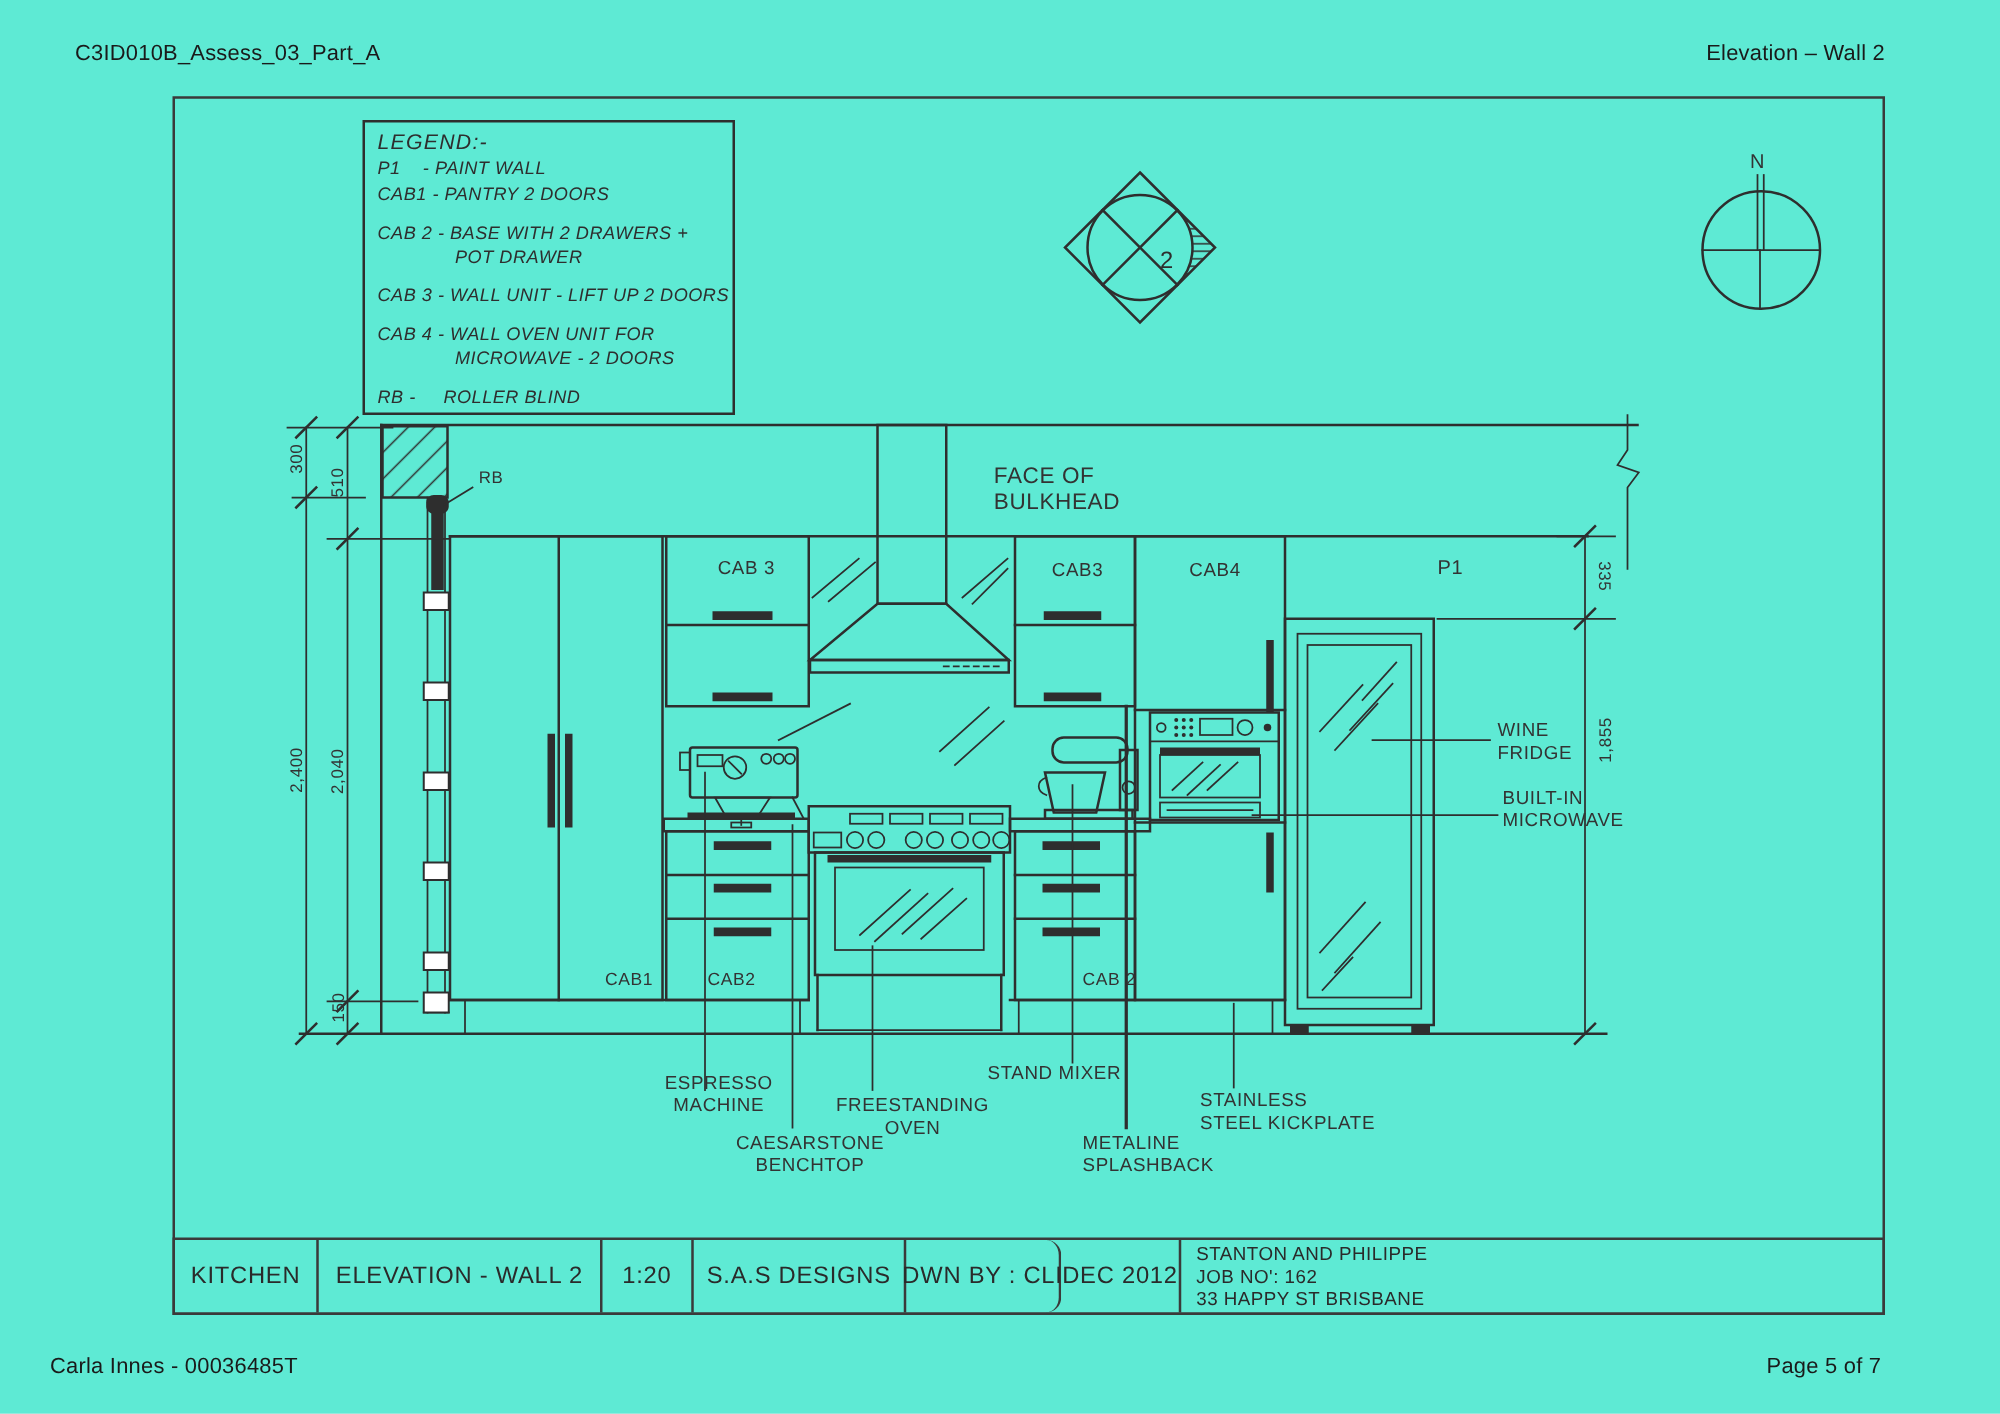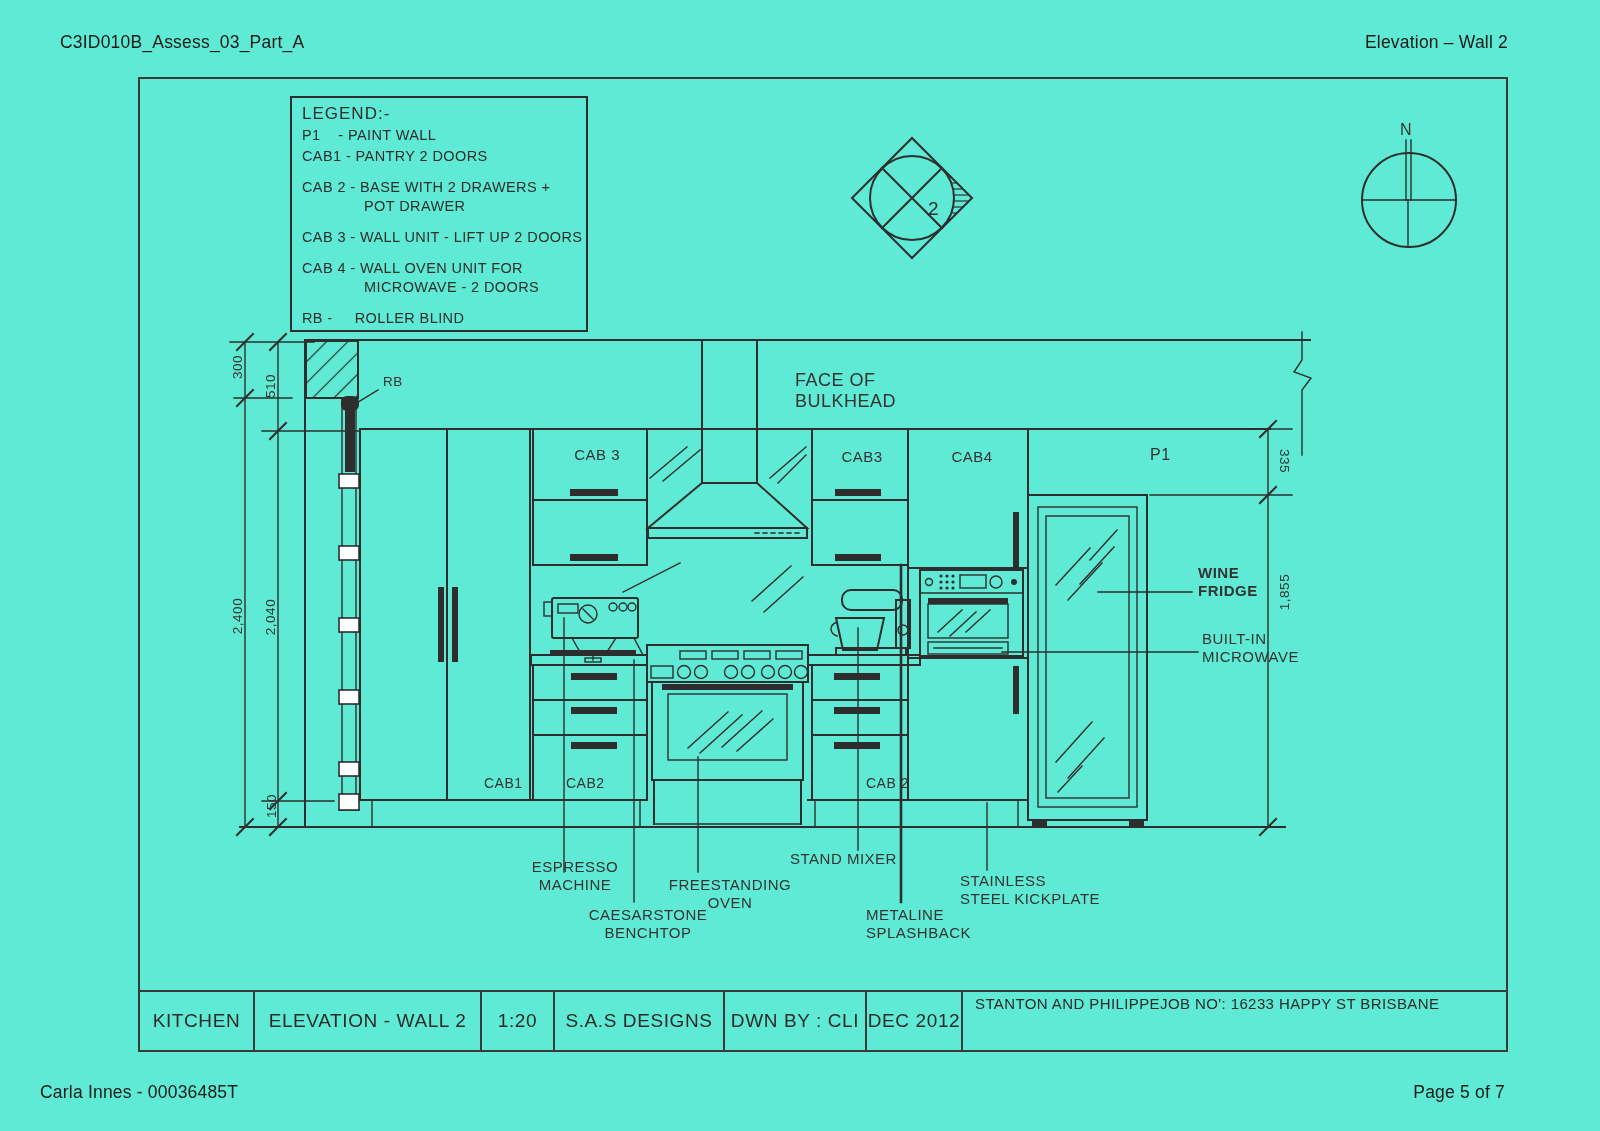--- a/index.html
+++ b/index.html
@@ -3,37 +3,37 @@
 <meta charset="utf-8">
 <style>
   html,body{margin:0;padding:0;background:#e8e8e8;}
   .sheet{position:relative;width:1600px;height:1131px;background:#5eead4;overflow:hidden;
          font-family:"Liberation Sans",sans-serif;color:#222;}
   .typed{position:absolute;font-size:17.5px;color:#1a1a1a;letter-spacing:0.2px;}
   .border{position:absolute;left:138px;top:77px;width:1370px;height:975px;
           border:2px solid #3a3a3a;box-sizing:border-box;}
   
   .legend{position:absolute;left:290px;top:96px;width:298px;height:236px;
-          border:2px solid #2e2e2e;box-sizing:border-box;padding:6px 0 0 10px;}
+          border:2px solid #2e2e2e;box-sizing:border-box;padding:6px 0 0 10px;font-style:italic;}
   .legend-title{font-size:17px;letter-spacing:1px;color:#2e2e2e;}
   .legend-entry{white-space:pre-wrap;font-size:14.5px;line-height:19px;letter-spacing:0.4px;color:#2e2e2e;margin-top:2px;}
   .legend-entry.gap{margin-top:12px;}
   
   .hand{position:absolute;font-size:15px;line-height:1.18;letter-spacing:0.5px;color:#333;white-space:pre-line;}
   .hand.c{text-align:center;}
   .dim{position:absolute;font-size:13.5px;letter-spacing:0.5px;color:#333;white-space:nowrap;
        transform:translate(-50%,-50%) rotate(-90deg);}
   .dim.cw{transform:translate(-50%,-50%) rotate(90deg);}
   .marker-num{position:absolute;font-size:19px;color:#2e2e2e;}
   
   .titleblock{position:absolute;left:138px;top:990px;width:1370px;height:62px;box-sizing:border-box;
               border:2px solid #3a3a3a;display:flex;}
   .tb-cell{border-right:2px solid #3a3a3a;box-sizing:border-box;display:flex;align-items:center;
            justify-content:center;font-size:19px;letter-spacing:0.6px;color:#2a2a2a;white-space:pre;}
-  .tb-project{flex:1;border-right:none;flex-direction:row;align-items:flex-start;justify-content:flex-start;
+  .tb-project{flex:1;border-right:none;flex-direction:column;align-items:flex-start;justify-content:flex-start;
               font-size:15px;line-height:1.2;padding:3px 0 0 12px;letter-spacing:0.4px;}
   
   svg.linework{position:absolute;left:0;top:0;width:1600px;height:1131px;}
   .linework line,.linework path,.linework rect,.linework circle,.linework polyline,.linework polygon{
       stroke:#2e2e2e;stroke-width:2;fill:none;stroke-linecap:square;}
   .linework .t{stroke-width:1.4;}
   .linework .f{fill:#2e2e2e;stroke:none;}
   .linework .w{fill:#ffffff;stroke-width:1.6;}
   .linework .m{stroke-width:2.6;}
   .linework .ph{fill:url(#hh);stroke:none;}
@@ -311,21 +311,21 @@
   <div class="hand" style="left:383px;top:374px;font-size:13.5px;">RB</div>
   <div class="hand" style="left:795px;top:370px;font-size:18px;">FACE OF
 BULKHEAD</div>
   <div class="hand c" style="left:556px;top:446px;width:64px;text-align:right;">CAB 3</div>
   <div class="hand c" style="left:834px;top:448px;width:56px;">CAB3</div>
   <div class="hand c" style="left:944px;top:448px;width:56px;">CAB4</div>
   <div class="hand" style="left:1150px;top:446px;font-size:16px;">P1</div>
   <div class="hand" style="left:484px;top:775px;font-size:14px;">CAB1</div>
   <div class="hand" style="left:566px;top:775px;font-size:14px;">CAB2</div>
   <div class="hand" style="left:866px;top:775px;font-size:14px;">CAB 2</div>
-  <div class="hand" style="left:1198px;top:564px;font-weight:bold;">WINE
+  <div class="hand" style="left:1198px;top:576px;">WINE
 FRIDGE</div>
   <div class="hand" style="left:1202px;top:630px;">BUILT-IN
 MICROWAVE</div>
   <div class="hand c" style="left:498px;top:858px;width:92px;margin-left:31px;">ESPRESSO
 MACHINE</div>
   <div class="hand c" style="left:588px;top:906px;width:120px;">CAESARSTONE
 BENCHTOP</div>
   <div class="hand c" style="left:664px;top:876px;width:132px;">FREESTANDING
 OVEN</div>
   <div class="hand" style="left:790px;top:850px;">STAND MIXER</div>
@@ -340,21 +340,21 @@
   <div class="dim" style="left:270px;top:617px;">2,040</div>
   <div class="dim" style="left:271px;top:806px;">150</div>
   <div class="dim cw" style="left:1284px;top:461px;">335</div>
   <div class="dim" style="left:1284px;top:592px;">1,855</div>
 
   <div class="titleblock">
     <div class="tb-cell" style="width:115px;">KITCHEN</div>
     <div class="tb-cell" style="width:227px;">ELEVATION - WALL 2</div>
     <div class="tb-cell" style="width:73px;">1:20</div>
     <div class="tb-cell" style="width:170px;">S.A.S DESIGNS</div>
-    <div class="tb-cell" style="width:142px;">DWN BY : CLI</div>
+    <div class="tb-cell" style="width:124px;border-radius:12px;">DWN BY : CLI</div>
     <div class="tb-cell" style="width:96px;">DEC 2012</div>
     <div class="tb-cell tb-project">
       <div>STANTON AND PHILIPPE</div>
       <div>JOB NO': 162</div>
       <div>33 HAPPY ST BRISBANE</div>
     </div>
   </div>
 
 </div>
 

